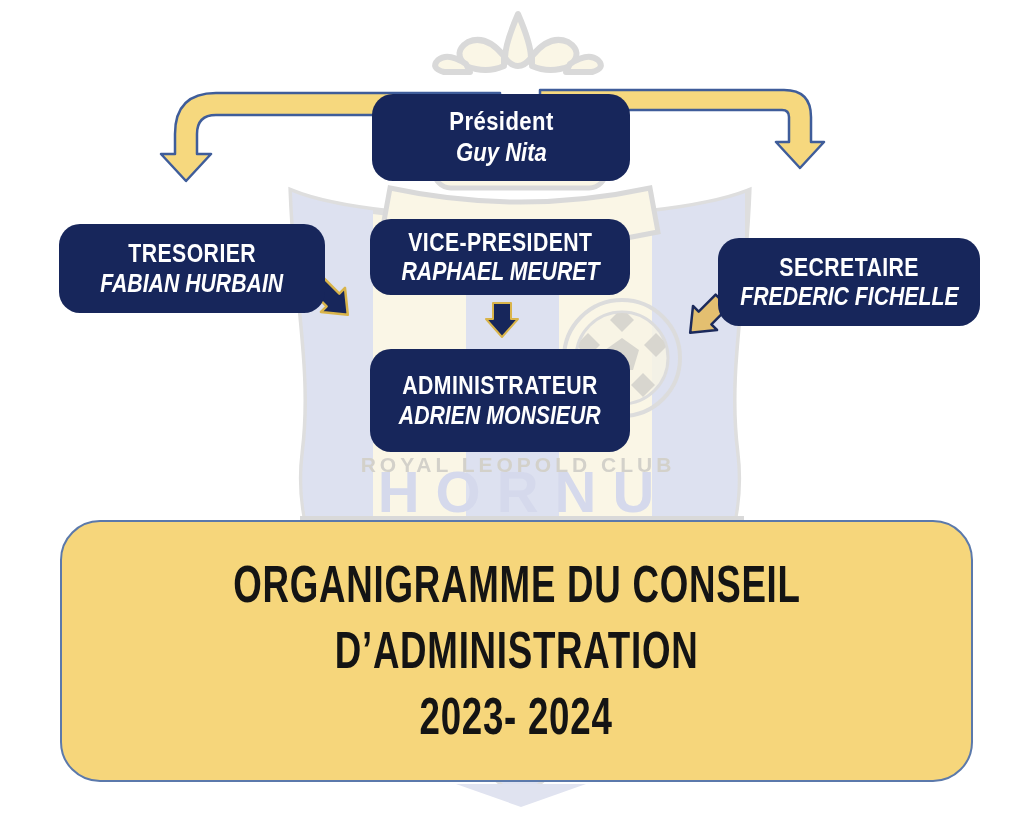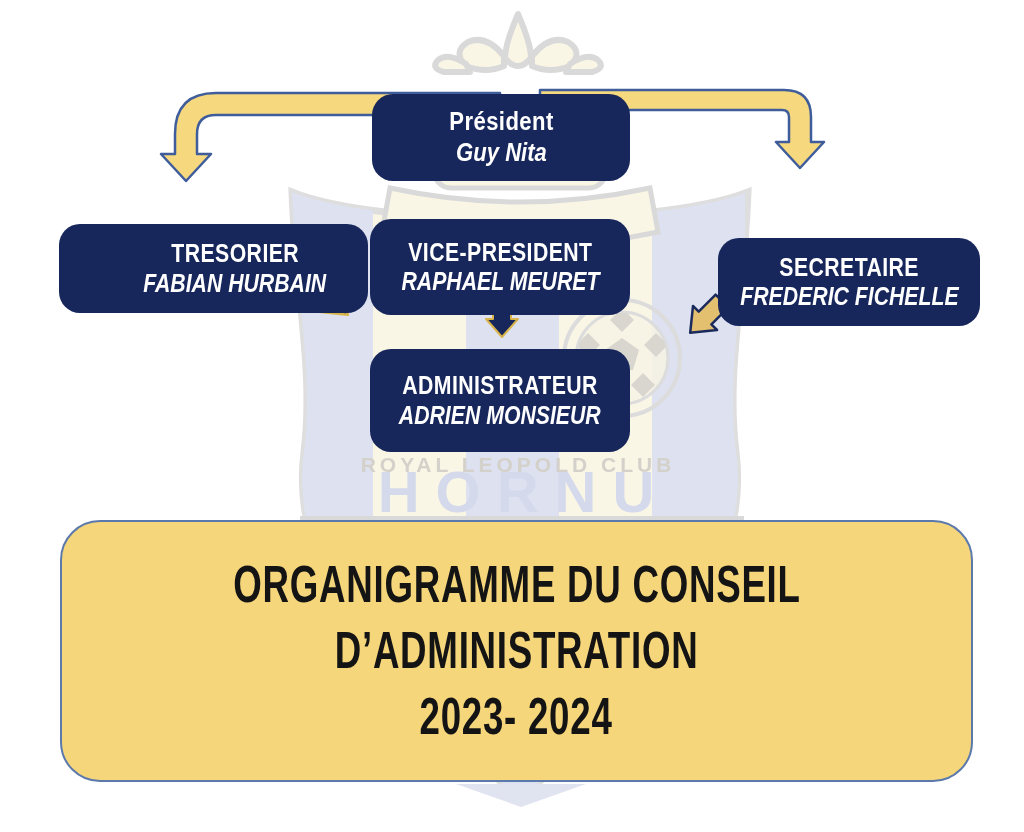--- a/index.html
+++ b/index.html
@@ -18,22 +18,22 @@
     font-weight:bold;font-size:25px;letter-spacing:.5px;line-height:1.15;
     transform:scaleX(.85);transform-origin:center;white-space:nowrap;
   }
   .node .name{
     font-weight:bold;font-style:italic;font-size:25px;line-height:1.2;
     transform:scaleX(.85);transform-origin:center;white-space:nowrap;
   }
   #node-president{left:372px;top:72px;width:258px;height:87px;margin-top:22px;}
   #node-president .role{font-size:26px;}
   #node-president .name{font-size:26px;}
-  #node-tresorier{left:59px;top:224px;width:266px;height:89px;padding-left:43px;}
-  #node-vice{left:370px;top:219px;width:260px;height:96px;}
+  #node-tresorier{left:59px;top:224px;width:266px;height:89px;}
+  #node-vice{left:370px;top:219px;width:260px;height:76px;}
   #node-secretaire{left:718px;top:238px;width:262px;height:88px;}
   #node-admin{left:370px;top:349px;width:260px;height:103px;}
   
   #banner{
     position:absolute;left:60px;top:520px;width:913px;height:262px;
     background:#f6d67b;border:2px solid #5b79ab;border-radius:40px;
     box-sizing:border-box;z-index:4;
     display:flex;flex-direction:column;align-items:center;justify-content:center;
   }
   #banner .bline{

